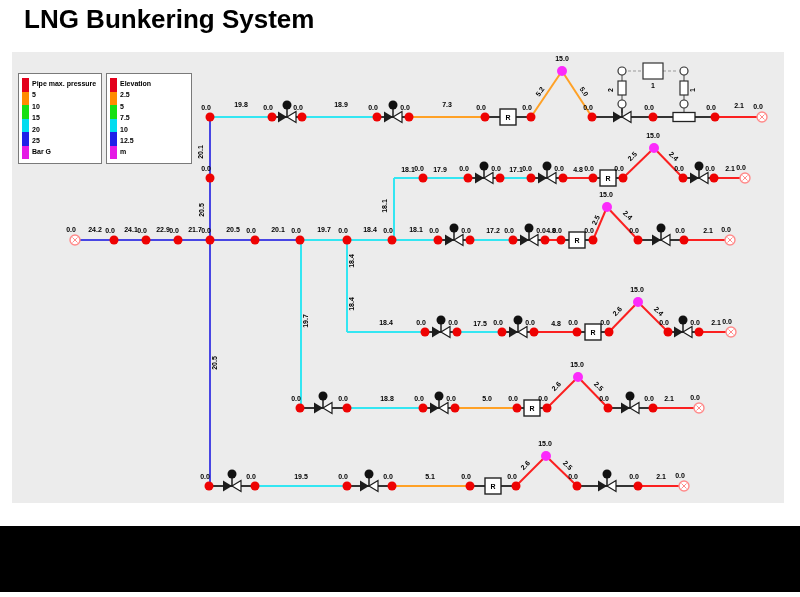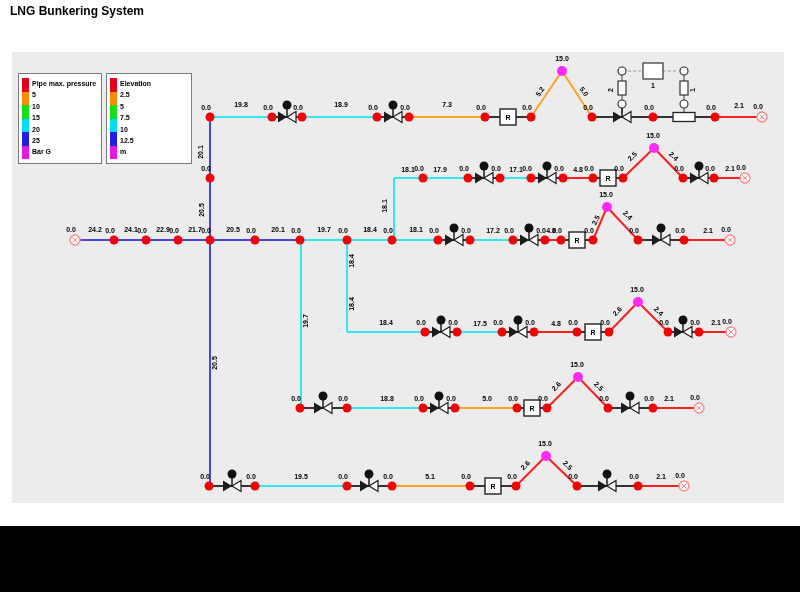--- a/index.html
+++ b/index.html
@@ -1,18 +1,18 @@
 <!DOCTYPE html>
 <html><head>
 <meta charset="utf-8">
 <style>
   html,body{margin:0;padding:0;background:#fff;}
   body{width:800px;height:597px;position:relative;overflow:hidden;
        font-family:"Liberation Sans",sans-serif;}
-  .title{position:absolute;left:10px;top:4px;font-size:12px;font-weight:bold;color:#000;}
+  .title{position:absolute;left:24px;top:4px;font-size:26px;font-weight:bold;color:#000;}
   .canvas{position:absolute;left:12px;top:52px;width:772px;height:451px;background:#ececec;}
   svg{position:absolute;left:0;top:0;}
   .legend{position:absolute;top:73px;height:91px;background:#fff;border:1px solid #7a7a7a;
           display:flex;gap:3px;padding:4px 3px;box-sizing:border-box;}
   .lbar{width:7px;display:flex;flex-direction:column;}
   .lcol{display:flex;flex-direction:column;font-size:7px;font-weight:bold;
         line-height:11.4px;color:#000;white-space:nowrap;}
   .blackbar{position:absolute;left:0;top:526px;width:800px;height:66px;background:#000;}
 </style>
 </head>

